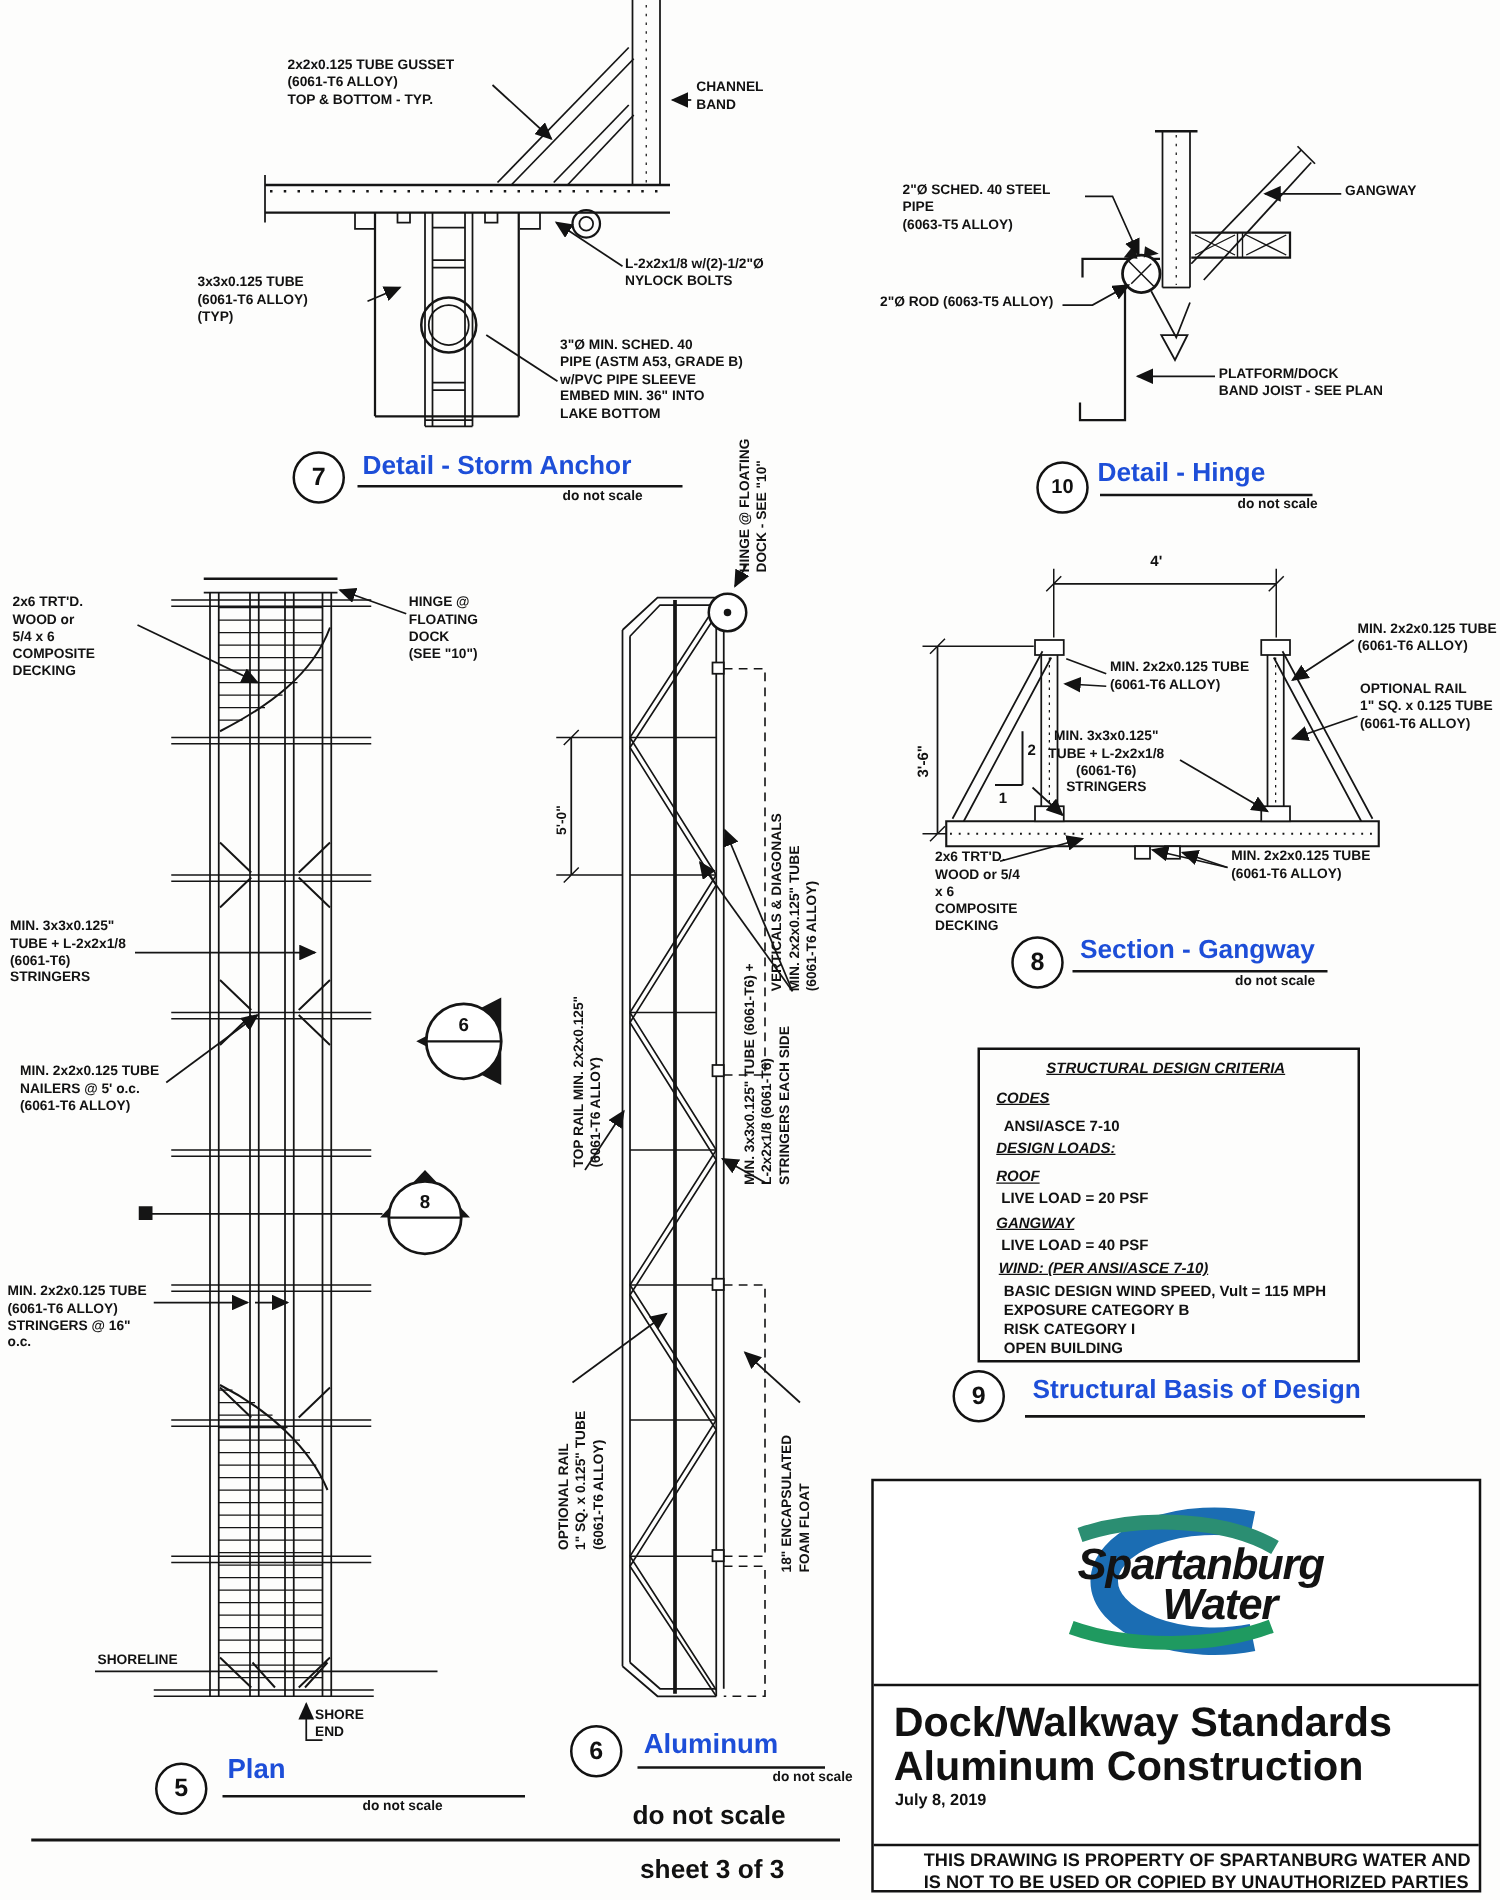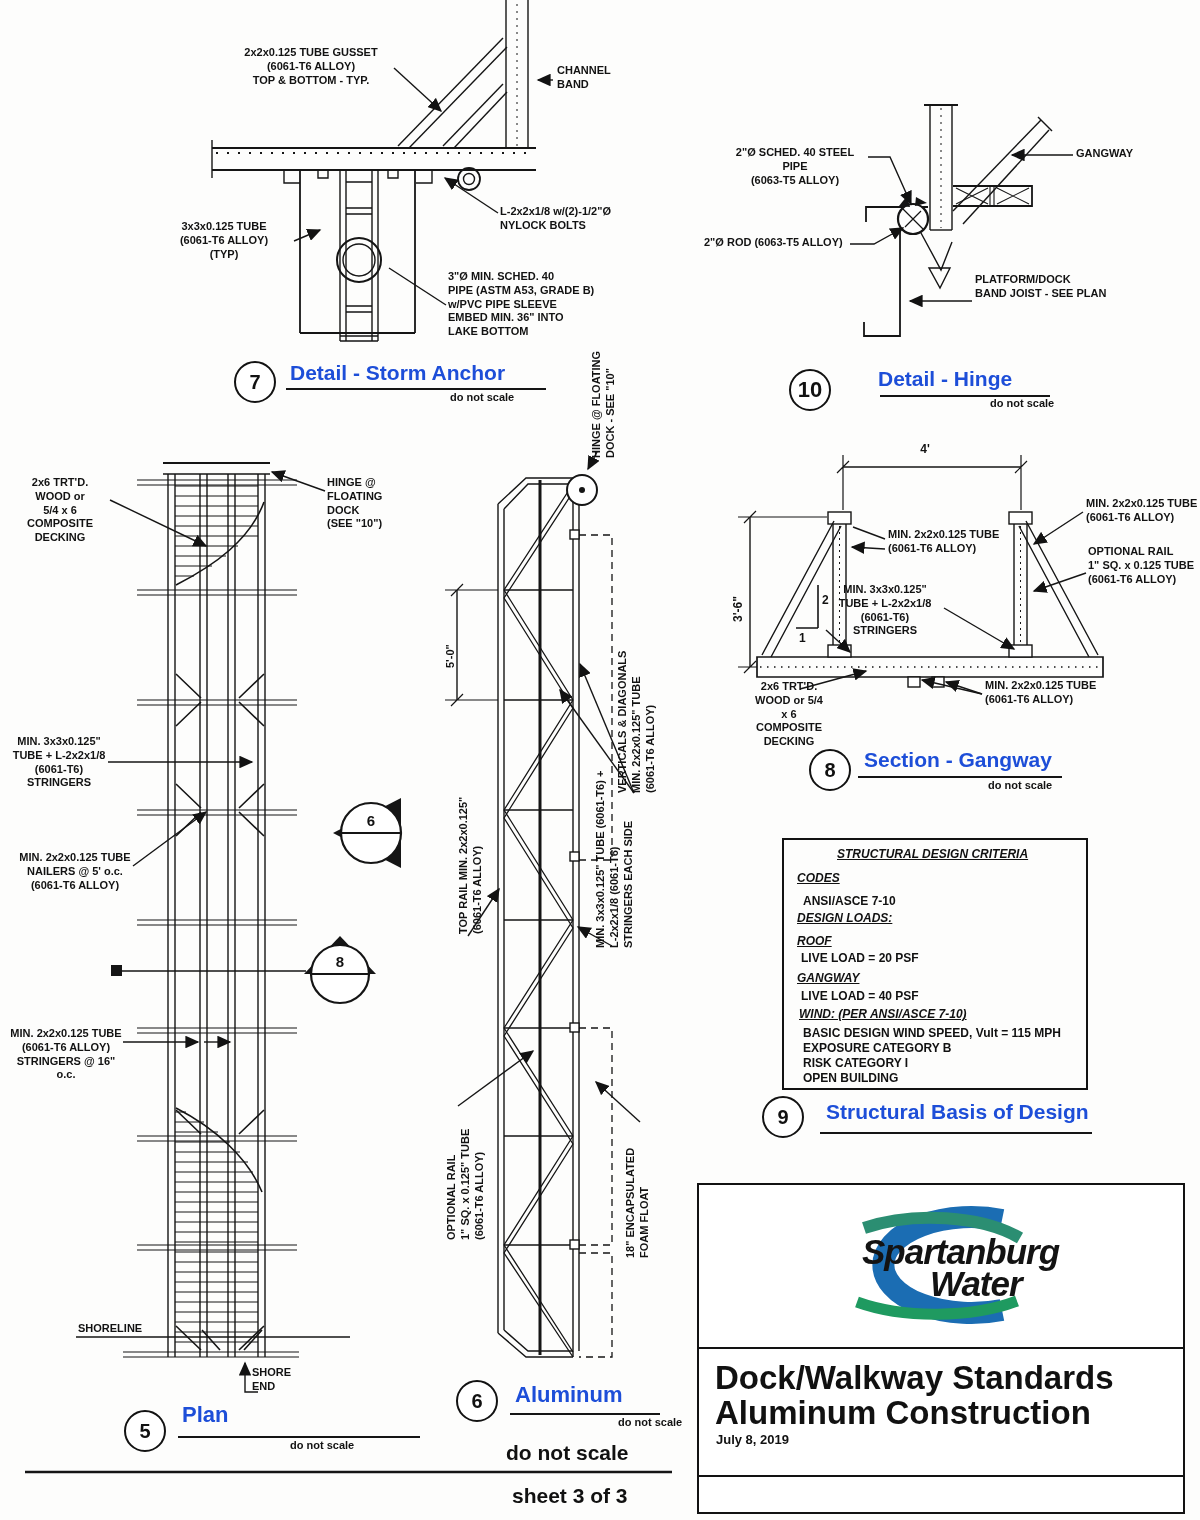--- a/index.html
+++ b/index.html
@@ -1,20 +1,20 @@
 <!DOCTYPE html>
 <html><head>
 <meta charset="utf-8">
 <style>
   html,body{margin:0;padding:0;background:#e8e8e8;}
   .sheet{position:relative;width:1200px;height:1520px;background:#fdfdfc;overflow:hidden;
          font-family:"Liberation Sans",sans-serif;color:#111;}
   svg.lines{position:absolute;left:0;top:0;}
   .lbl{position:absolute;font:bold 11px/1.25 "Liberation Sans",sans-serif;white-space:pre-line;color:#121212;}
-  .lbl.r{text-align:center;}
+  .lbl.r{text-align:left;}
   .lbl.c{text-align:center;}
   .rot{transform:rotate(-90deg);transform-origin:0 0;}
   .dt{position:absolute;font:bold 21px/1 "Liberation Sans",sans-serif;color:#1d4ed8;white-space:nowrap;}
   .dns{position:absolute;font:bold 11px/1 "Liberation Sans",sans-serif;color:#121212;}
   .bub{position:absolute;width:42px;height:42px;border:2.5px solid #121212;border-radius:50%;
        background:#fff;display:flex;align-items:center;justify-content:center;
        font:bold 20px "Liberation Sans",sans-serif;box-sizing:border-box;}
   .mknum{position:absolute;width:30px;text-align:center;font:bold 15px "Liberation Sans",sans-serif;}
   .critbox{position:absolute;left:782px;top:838px;width:306px;height:252px;border:2px solid #121212;box-sizing:border-box;}
   .crit{position:absolute;font:bold 12px/1 "Liberation Sans",sans-serif;white-space:nowrap;}
@@ -206,23 +206,23 @@
   <div class="bub" style="left:234px;top:361px;">
       <span>7</span>
     </div>
   <div class="dt" style="left:290px;top:362px;">Detail - Storm Anchor</div>
   <div class="dns" style="left:450px;top:392px;">do not scale</div>
 
   <div class="lbl r" style="left:722px;top:146px;width:146px;">2"Ø SCHED. 40 STEEL PIPE
 (6063-T5 ALLOY)</div>
   <div class="lbl" style="left:1076px;top:147px;width:72px;">GANGWAY</div>
   <div class="lbl" style="left:704px;top:236px;width:150px;">2"Ø ROD (6063-T5 ALLOY)</div>
-  <div class="lbl" style="left:975px;top:273px;width:140px;">PLATFORM/DOCK
+  <div class="lbl" style="left:975px;top:293px;width:140px;">PLATFORM/DOCK
 BAND JOIST - SEE PLAN</div>
-  <div class="bub" style="left:789px;top:369px;font-size:22px;">
+  <div class="bub" style="left:829px;top:369px;font-size:16px;">
       <span>10</span>
     </div>
   <div class="dt" style="left:878px;top:368px;">Detail - Hinge</div>
   <div class="dns" style="left:990px;top:398px;">do not scale</div>
 
   <div class="lbl r" style="left:10px;top:476px;width:100px;">2x6 TRT'D.
 WOOD or
 5/4 x 6 COMPOSITE
 DECKING</div>
   <div class="lbl" style="left:327px;top:476px;width:72px;">HINGE @
@@ -325,19 +325,21 @@
         <path d="M200,22 A88,48 0 1 0 200,112" fill="none" stroke="#1b6db3" stroke-width="22"></path>
         <path d="M62,30 A115,55 0 0 1 218,40" fill="none" stroke="#2b8e72" stroke-width="12"></path>
         <path d="M55,104 A120,50 0 0 0 215,103" fill="none" stroke="#1f9a60" stroke-width="11"></path>
       </svg>
     </div>
     <div class="tb-title">
       <div class="tb-main">Dock/Walkway Standards
 Aluminum Construction</div>
       <div class="tb-date">July 8, 2019</div>
     </div>
+    <div class="tb-disc">THIS DRAWING IS PROPERTY OF SPARTANBURG WATER AND
+IS NOT TO BE USED OR COPIED BY UNAUTHORIZED PARTIES</div>
   </div>
   <div class="logo-w" style="left:862px;top:1234px;">Spartanburg</div>
   <div class="logo-w" style="left:930px;top:1266px;">Water</div>
 
   <div class="ftr2" style="left:512px;top:1484px;">sheet 3 of 3</div>
 
 </div>
 
 </body></html>

